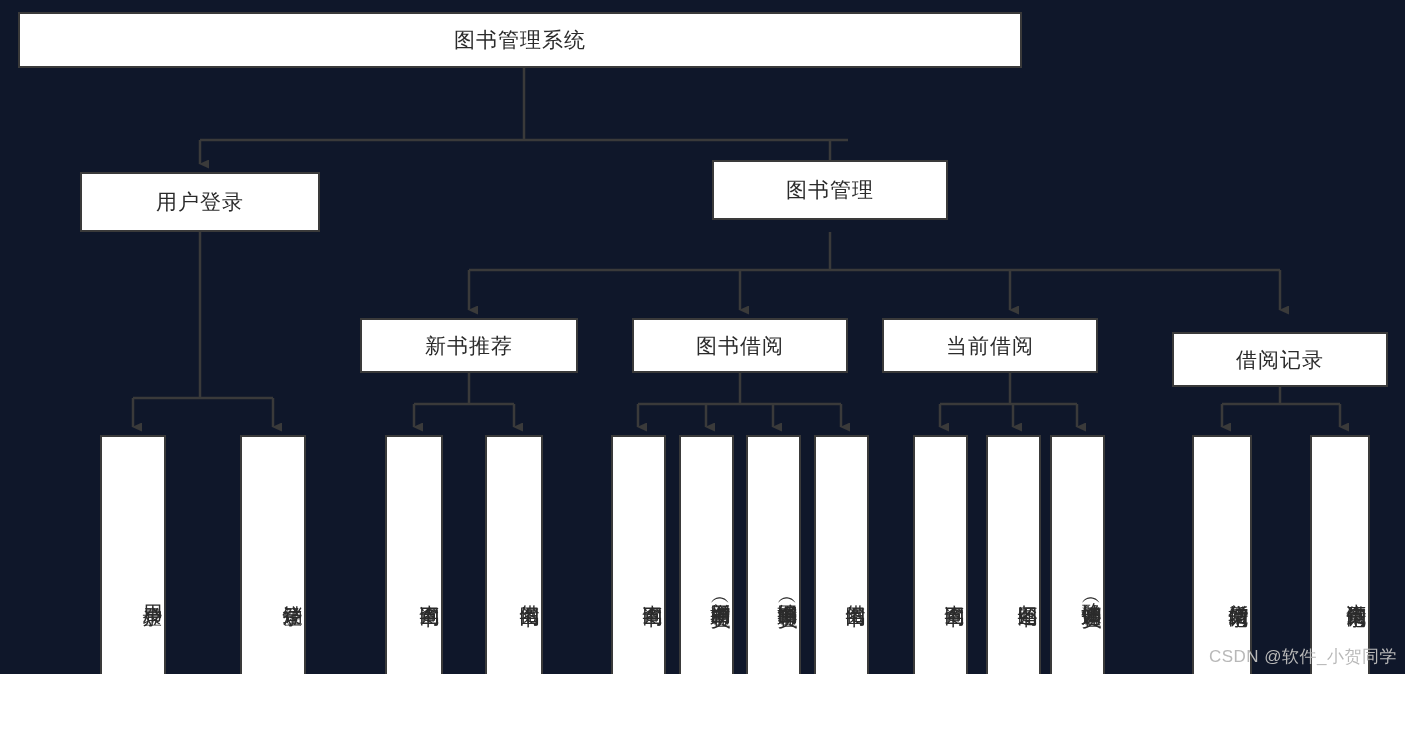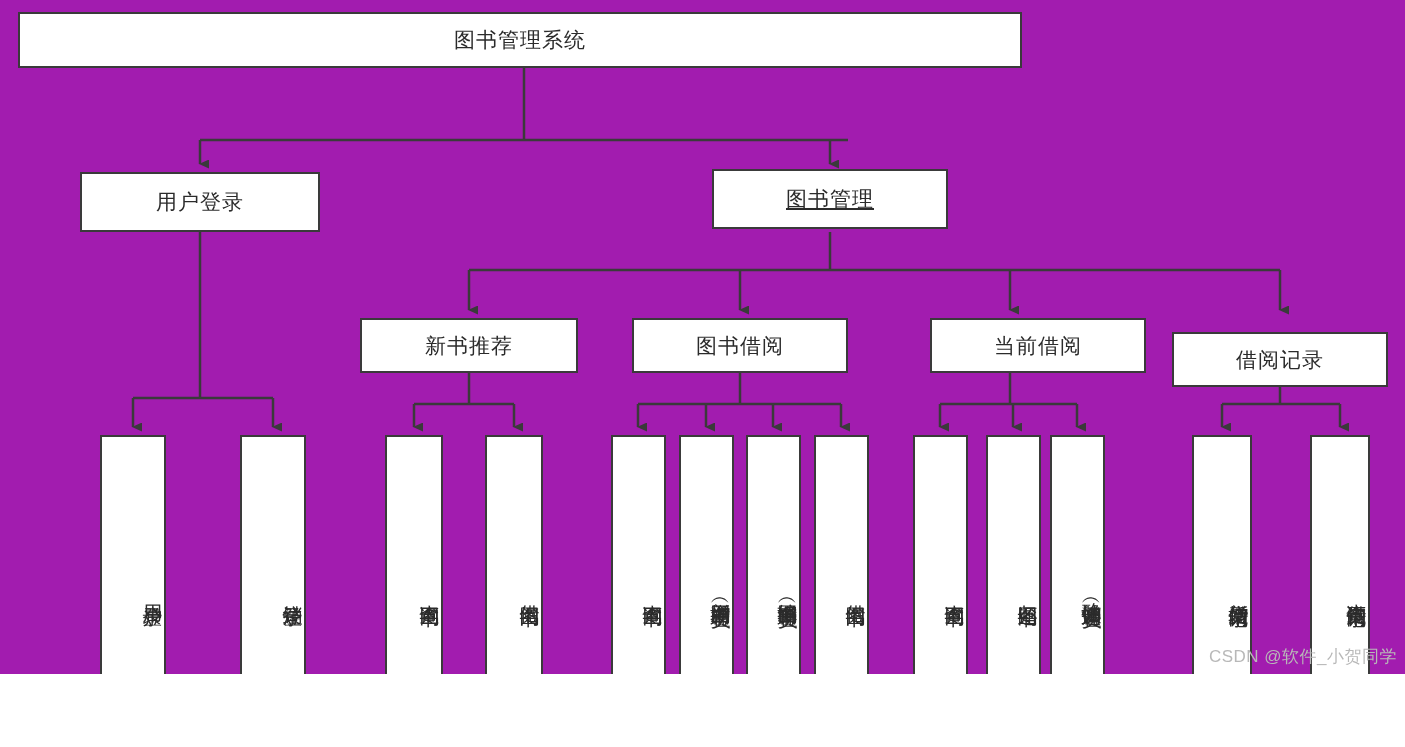--- a/index.html
+++ b/index.html
@@ -7,21 +7,21 @@
     padding: 0;
     background: #ffffff;
   }
   body {
     font-family: "Liberation Sans", "DejaVu Sans", sans-serif;
   }
   #canvas {
     position: relative;
     width: 1405px;
     height: 674px;
-    background: #a21caf;
+    background: #0f172a;
     overflow: hidden;
   }
   svg#edges {
     position: absolute;
     left: 0;
     top: 0;
     width: 1405px;
     height: 747px;
     pointer-events: none;
   }
@@ -121,31 +121,31 @@
     </g>
   </svg>
 
   <div class="node horiz" style="left: 18px; top: 12px; width: 1004px; height: 56px;">
     <span>图书管理系统</span>
   </div>
 
   <div class="node horiz" style="left: 80px; top: 172px; width: 240px; height: 60px;">
     <span>用户登录</span>
   </div>
-  <div class="node horiz" style="left: 712px; top: 169px; width: 236px; height: 60px; text-decoration: underline;">
+  <div class="node horiz" style="left: 712px; top: 160px; width: 236px; height: 60px;">
     <span>图书管理</span>
   </div>
 
   <div class="node horiz" style="left: 632px; top: 318px; width: 216px; height: 55px;">
     <span>图书借阅</span>
   </div>
   <div class="node horiz" style="left: 360px; top: 318px; width: 218px; height: 55px;">
     <span>新书推荐</span>
   </div>
-  <div class="node horiz" style="left: 930px; top: 318px; width: 216px; height: 55px; text-align: right;">
+  <div class="node horiz" style="left: 882px; top: 318px; width: 216px; height: 55px; text-align: right;">
     <span>当前借阅</span>
   </div>
   <div class="node horiz" style="left: 1172px; top: 332px; width: 216px; height: 55px;">
     <span>借阅记录</span>
   </div>
 
   <div class="node vert" style="left: 100px; top: 435px; width: 66px; height: 298px;">
     <span class="vtext">用户登录</span>
   </div>
   <div class="node vert" style="left: 240px; top: 435px; width: 66px; height: 298px;">

